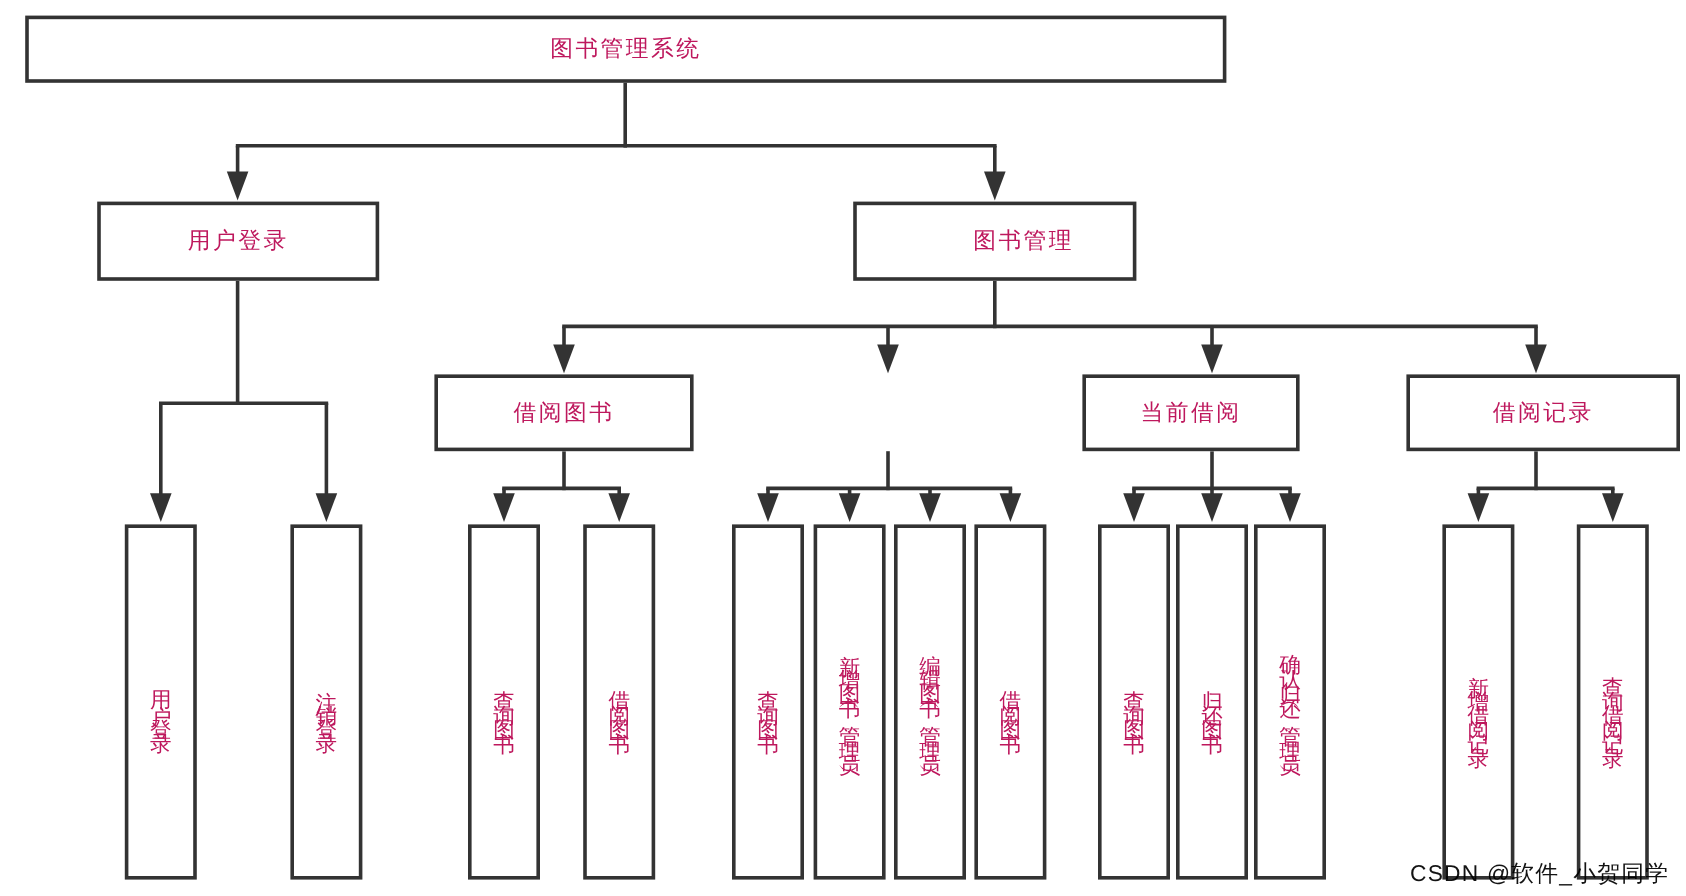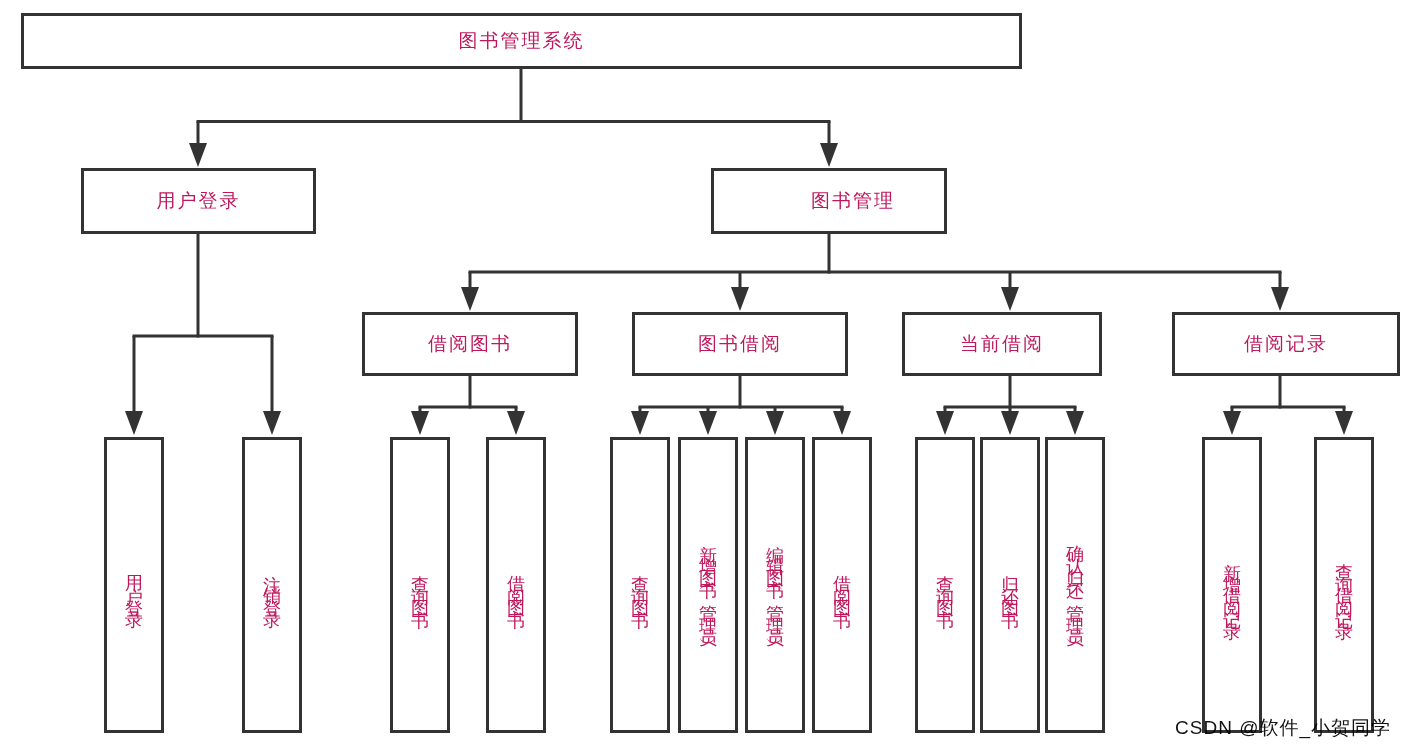--- a/index.html
+++ b/index.html
@@ -126,24 +126,21 @@
   <div class="node hbox" style="left:81px;top:168px;width:235px;height:66px;">
     <span>用户登录</span>
   </div>
   <div class="node hbox" style="left:711px;top:168px;width:236px;height:66px;padding-left:48px;">
     <span>图书管理</span>
   </div>
 
   <div class="node hbox" style="left:362px;top:312px;width:216px;height:64px;">
     <span>借阅图书</span>
   </div>
-  <div class="node hbox" style="left:632px;top:312px;width:216px;height:64px;">
-    <span>图书借阅</span>
-  </div>
-  <div class="node hbox" style="left:902px;top:312px;width:200px;height:64px;">
+  <div class="node hbox" style="left:902px;top:312px;width:181px;height:64px;">
     <span>当前借阅</span>
   </div>
   <div class="node hbox" style="left:1172px;top:312px;width:228px;height:64px;">
     <span>借阅记录</span>
   </div>
 
   <div class="node vbox" style="left:104px;top:437px;width:60px;height:296px;">
     <span>用户登录</span>
   </div>
   <div class="node vbox" style="left:242px;top:437px;width:60px;height:296px;">

